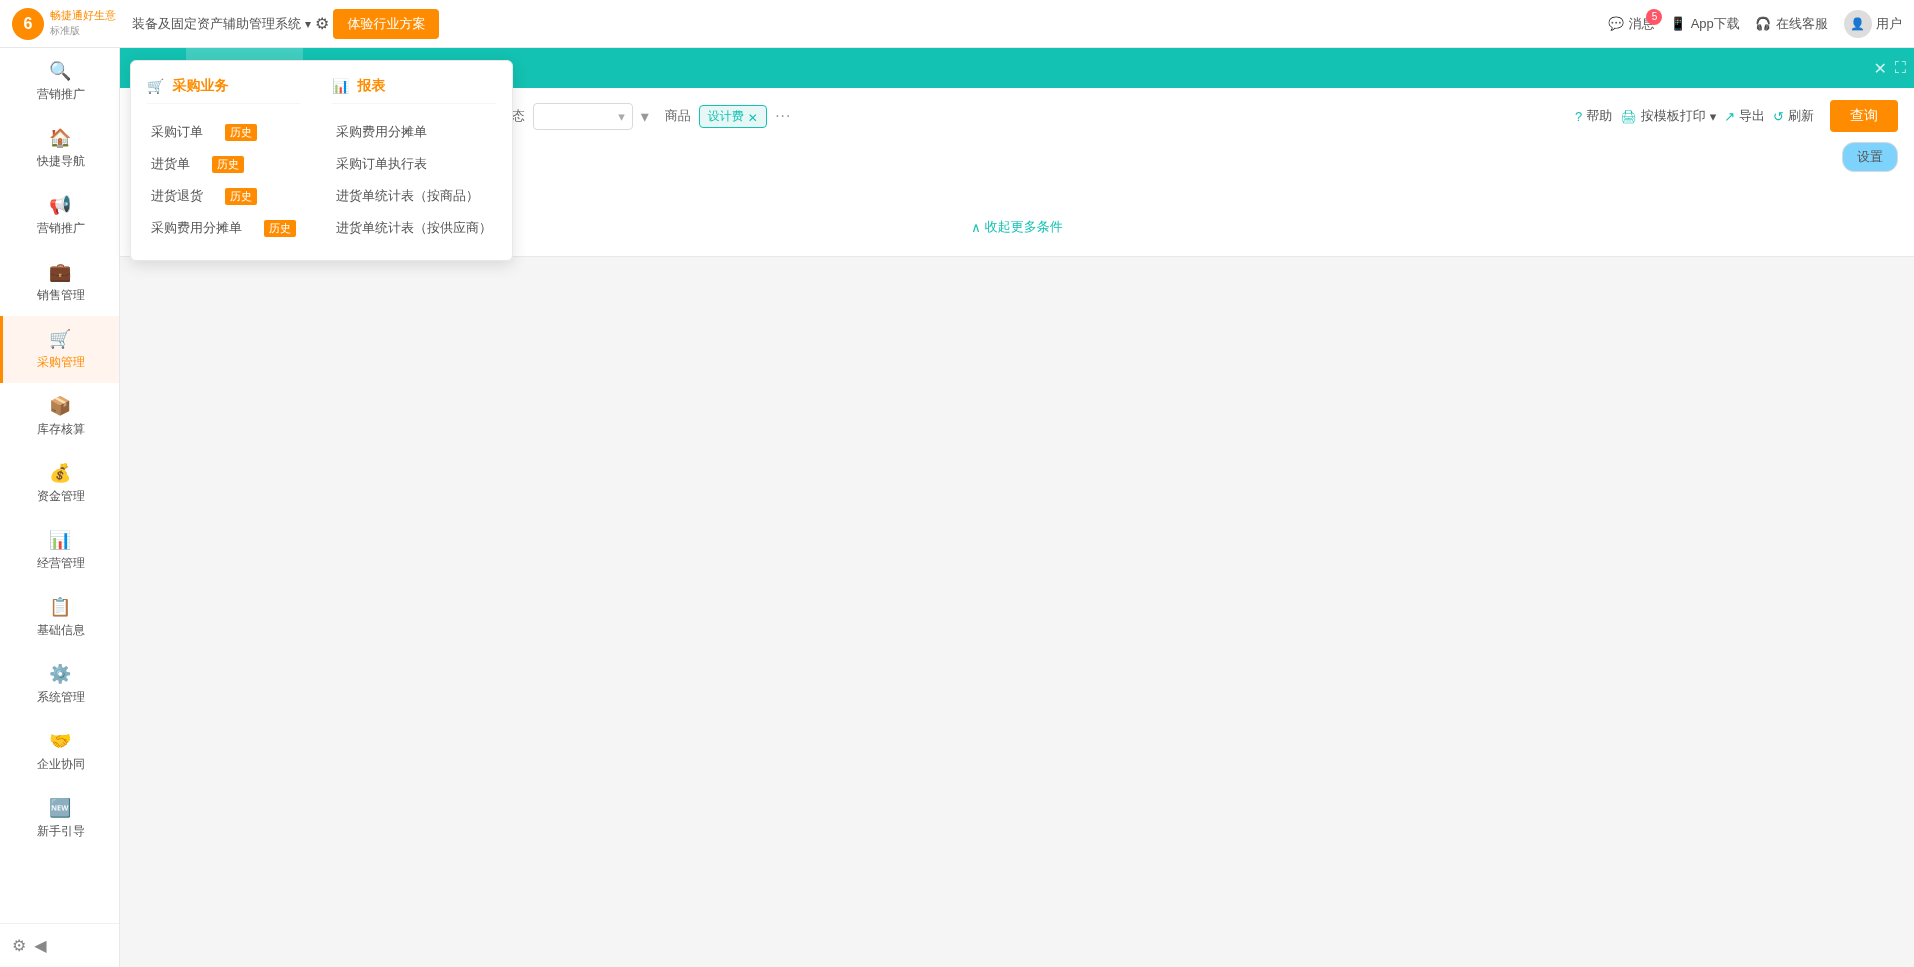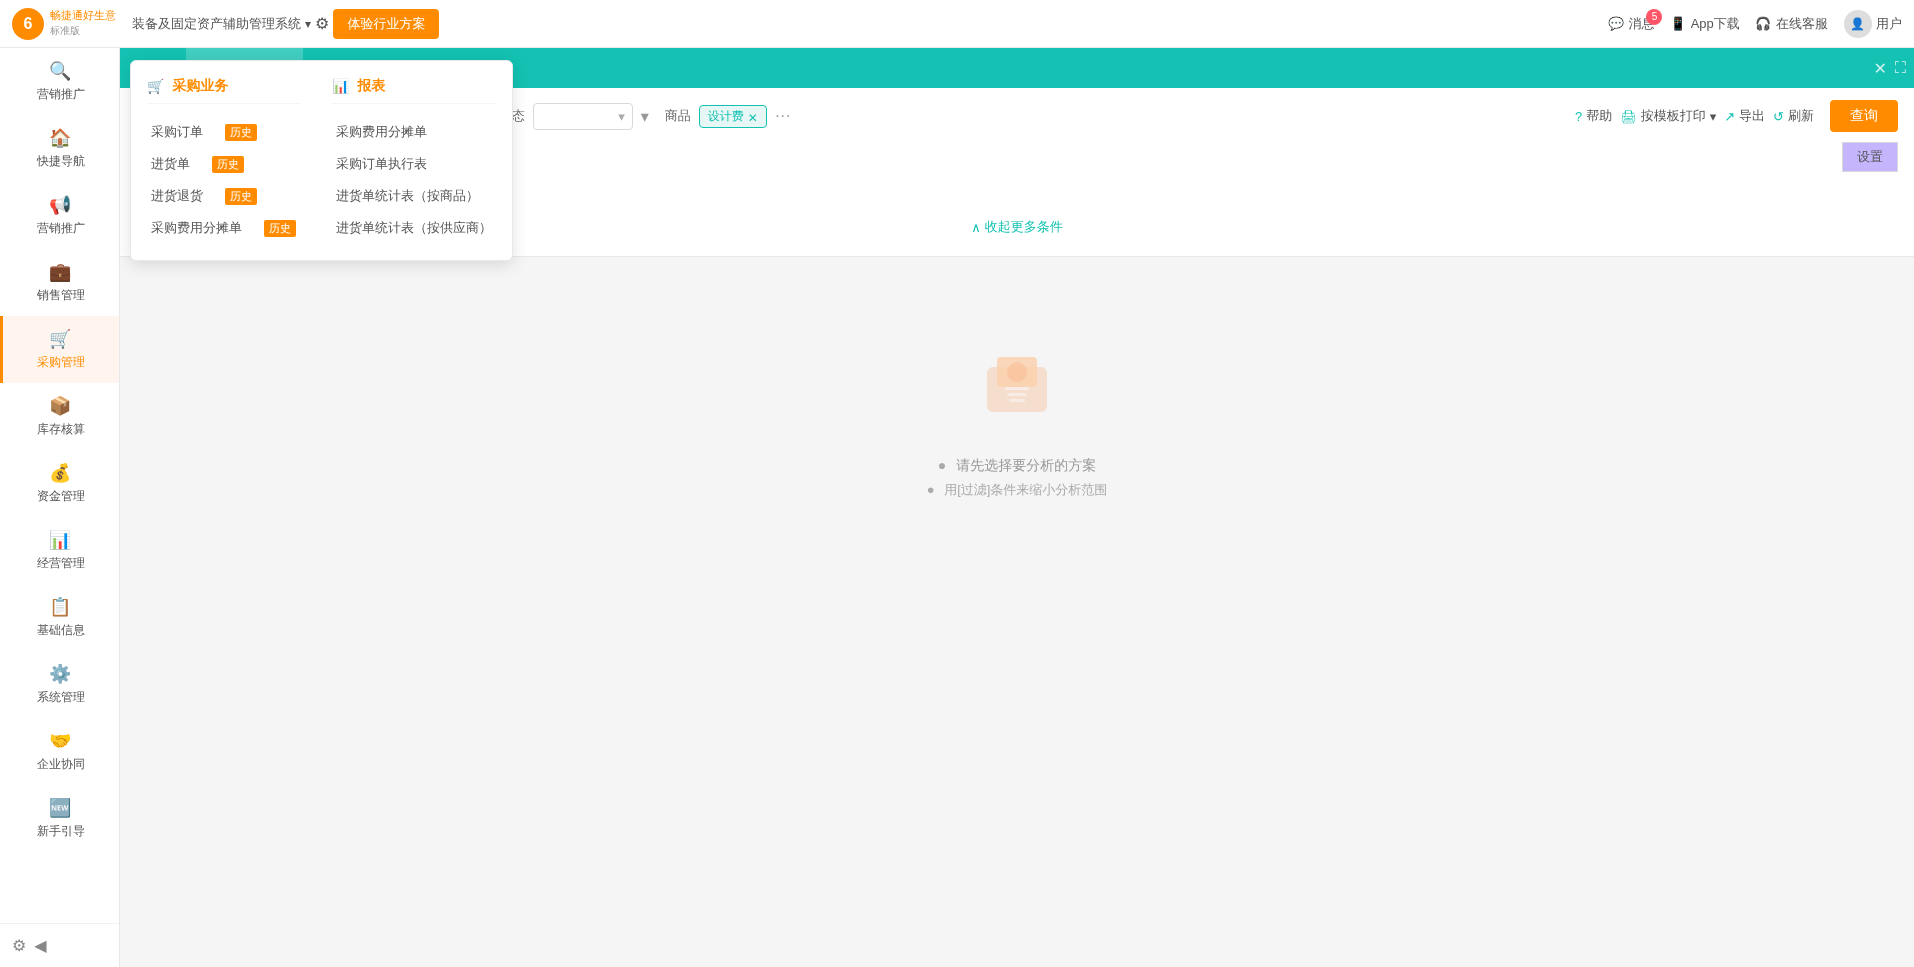--- a/index.html
+++ b/index.html
@@ -227,21 +227,21 @@
     .date-link { color: #13c2b2; cursor: pointer; }
     .toolbar-btn {
       display: flex; align-items: center; gap: 4px;
       background: none; border: none; cursor: pointer; color: #555; font-size: 13px;
     }
     .query-btn {
       background: #ff8c00; color: #fff; border: none; border-radius: 4px;
       padding: 7px 20px; cursor: pointer; font-size: 14px; font-weight: 500;
     }
     .set-btn {
-      background: #c4b5fd; color: #555; border: 1px solid #d9d9d9; border-radius: 0;
+      background: #7dd3fc; color: #555; border: 1px solid #d9d9d9; border-radius: 12px;
       padding: 5px 14px; cursor: pointer; font-size: 13px;
     }
     .collapse-row {
       display: flex; justify-content: center; align-items: center;
       padding: 8px; cursor: pointer; color: #13c2b2; font-size: 13px; gap: 4px;
       background: #fff;
     }
 
     
     .empty-state {
@@ -490,38 +490,20 @@
             <span class="filter-dots">···</span>
           </div>
         </div>
 
         <div class="collapse-row">
           <span>∧</span>
           <span>收起更多条件</span>
         </div>
       </div>
 
-      <div class="empty-state">
-        <svg class="empty-icon" viewBox="0 0 100 100">
-          <rect x="20" y="30" width="60" height="45" rx="6" fill="#f5c09a" opacity="0.7"></rect>
-          <rect x="30" y="20" width="40" height="30" rx="4" fill="#ffb87a" opacity="0.8"></rect>
-          <circle cx="50" cy="35" r="10" fill="#ff9a5c" opacity="0.6"></circle>
-          <rect x="38" y="50" width="24" height="3" rx="2" fill="#fff" opacity="0.5"></rect>
-          <rect x="40" y="56" width="20" height="3" rx="2" fill="#fff" opacity="0.5"></rect>
-          <rect x="42" y="62" width="16" height="3" rx="2" fill="#fff" opacity="0.5"></rect>
-        </svg>
-        <div>
-          <span style="color:#aaa; margin-right:6px">●</span>
-          <span>请先选择要分析的方案</span>
-        </div>
-        <div class="empty-hint">
-          <span style="color:#aaa; margin-right:6px">●</span>
-          <span>用[过滤]条件来缩小分析范围</span>
-        </div>
-      </div>
     </div>
   </div>
 </div>
 
 <div class="dropdown-menu">
 
   <div class="dropdown-col">
     <div class="dropdown-col-title">
       <span>🛒</span>
       <span>采购业务</span>

